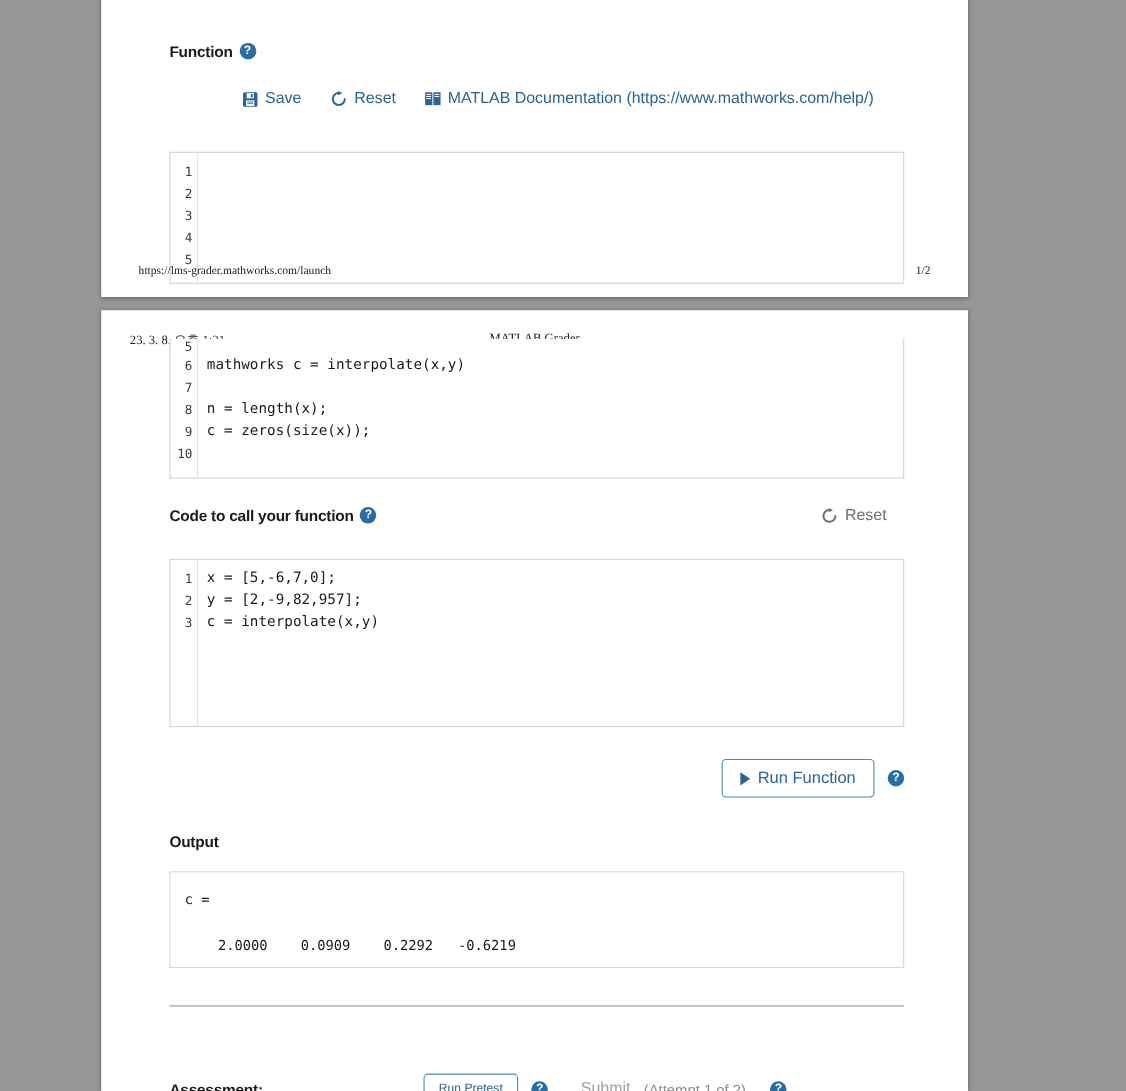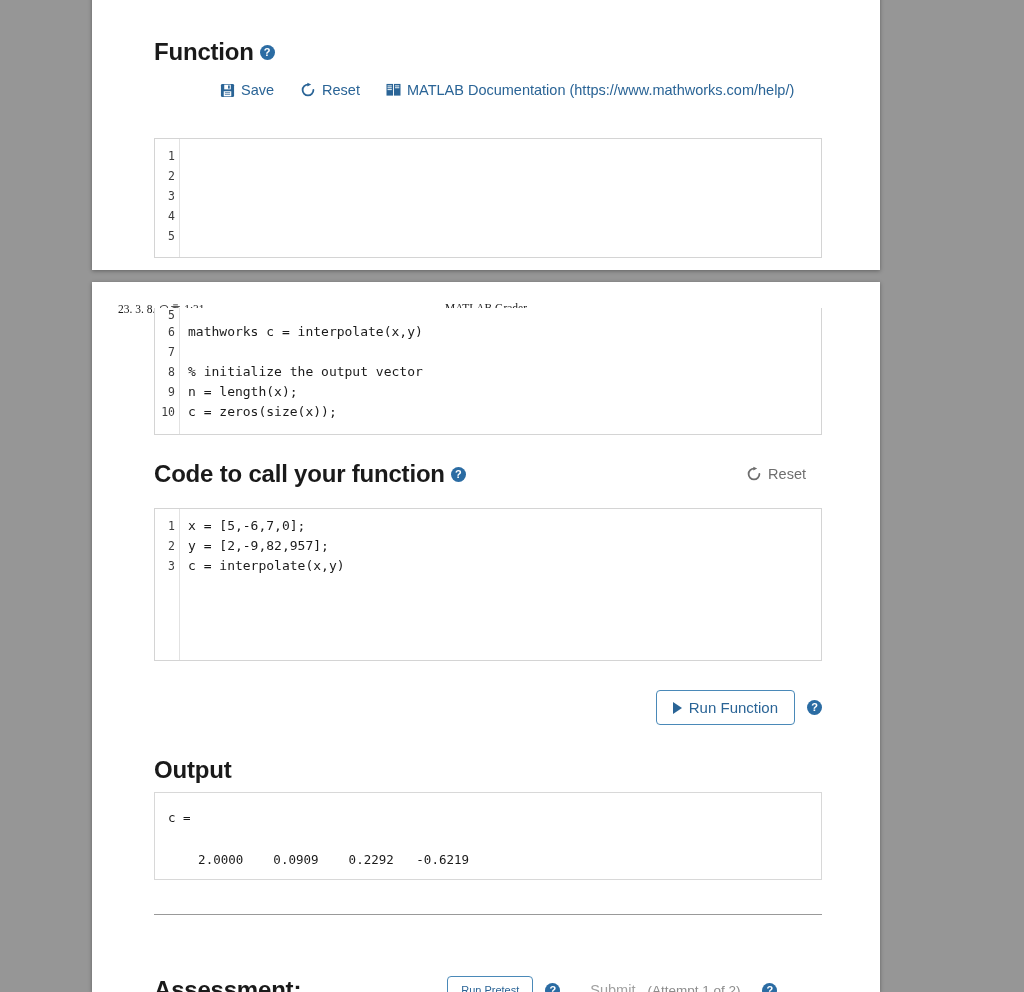--- a/index.html
+++ b/index.html
@@ -48,21 +48,21 @@
     font-size: 10.5px;
     color: #1a1a1a;
     display: flex;
     justify-content: space-between;
   }
 
   
   .content { position: absolute; left: 62px; width: 668px; }
 
   h2.section-title {
-    font-size: 24px;
+    font-size: 14px;
     font-weight: bold;
     color: #1a1a1a;
     margin: 0;
     letter-spacing: -0.2px;
     display: inline-block;
     vertical-align: middle;
   }
 
   .help-icon {
     display: inline-block;
@@ -243,20 +243,24 @@
         </div>
         <div class="codearea">
           <div>&nbsp;</div>
           <div>&nbsp;</div>
           <div>&nbsp;</div>
           <div>&nbsp;</div>
           <div>&nbsp;</div>
         </div>
       </div>
 
+      <div class="print-foot">
+        <span>https://lms-grader.mathworks.com/launch</span>
+        <span>1/2</span>
+      </div>
 
     </div>
   </div>
 
   <div class="page" id="page2">
     <div class="page-inner">
 
       <div class="print-head">
         <span>23. 3. 8. 오후 1:31</span>
         <span class="center">MATLAB Grader</span>
@@ -268,21 +272,20 @@
           <div>6</div>
           <div>7</div>
           <div>8</div>
           <div>9</div>
           <div>10</div>
         </div>
         <div class="codearea" style="padding-top:0;">
           <div style="line-height:14px;">&nbsp;</div>
           <div class="kw">mathworks c = interpolate(x,y)</div>
           <div>&nbsp;</div>
-          <div class="cm">% initialize the output vector</div>
           <div>n = length(x);</div>
           <div>c = zeros(size(x));</div>
         </div>
       </div>
 
       <div class="content row" style="top: 178px; left: 62px; width: 668px; justify-content: space-between;">
         <div>
           <h2 class="section-title">Code to call your function</h2><span class="help-icon">?</span>
         </div>
         <a class="tool-link gray" href="#" style="margin-right: 16px;">

